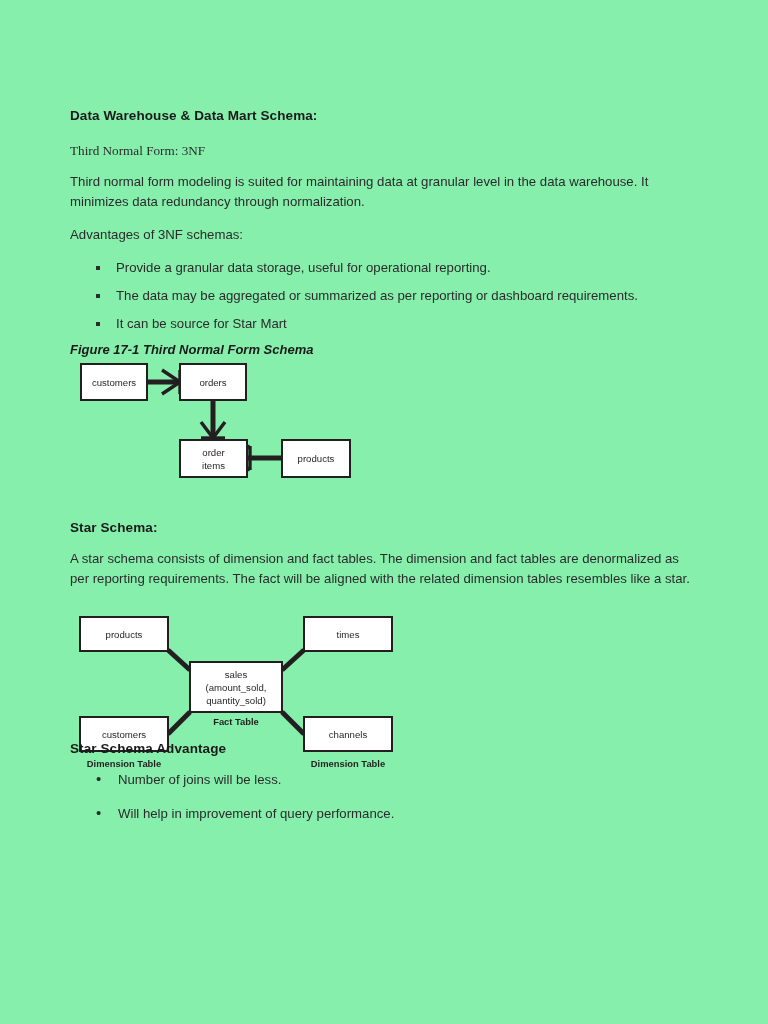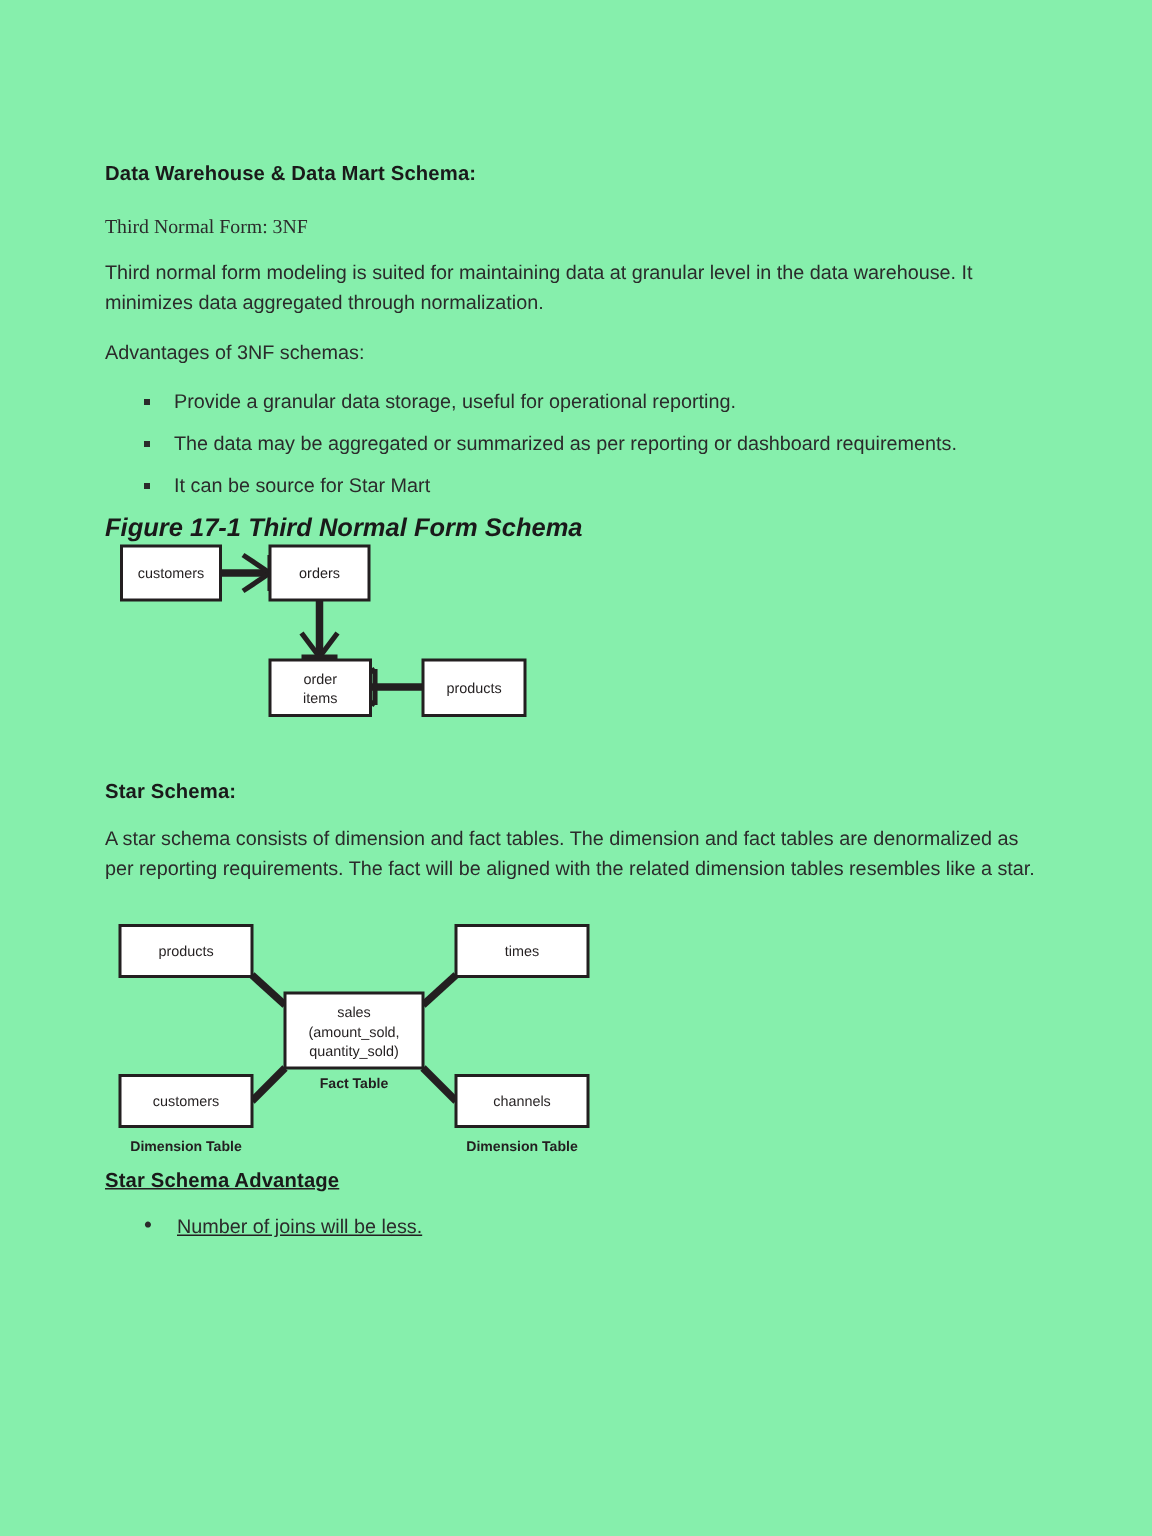--- a/index.html
+++ b/index.html
@@ -49,21 +49,21 @@
     margin: 0 0 13px 0;
     color: #2b2b2b;
   }
 
   p.body-text.lead {
     margin-bottom: 11px;
     font-family: Liberation Serif, serif;
   }
 
   .figure-caption {
-    font-size: 17px;
+    font-size: 13px;
     font-weight: bold;
     font-style: italic;
     margin: 0 0 10px 0;
     color: #1a1a1a;
   }
 
   ul.bullets {
     list-style: none;
     margin: 0 0 6px 0;
     padding: 0;
@@ -140,21 +140,21 @@
 <body>
 
 <div class="page">
 
   <div class="content">
 
     <h2 class="section-title">Data Warehouse &amp; Data Mart Schema:</h2>
 
     <p class="body-text lead">Third Normal Form: 3NF</p>
 
-    <p class="body-text">Third normal form modeling is suited for maintaining data at granular level in the data warehouse. It minimizes data aggregated through normalization.</p>
+    <p class="body-text">Third normal form modeling is suited for maintaining data at granular level in the data warehouse. It minimizes data redundancy through normalization.</p>
 
     <p class="body-text">Advantages of 3NF schemas:</p>
 
     <ul class="bullets square">
       <li>Provide a granular data storage, useful for operational reporting.</li>
       <li>The data may be aggregated or summarized as per reporting or dashboard requirements.</li>
       <li>It can be source for Star Mart</li>
     </ul>
 
     <p class="figure-caption">Figure 17-1 Third Normal Form Schema</p>
@@ -229,20 +229,21 @@
       <text class="dgm-label" x="164" y="66">sales</text>
       <text class="dgm-label" x="164" y="79">(amount_sold,</text>
       <text class="dgm-label" x="164" y="92">quantity_sold)</text>
       <text class="dgm-label-b" x="164" y="113">Fact Table</text>
 
       <text class="dgm-label-b" x="52" y="155">Dimension Table</text>
       <text class="dgm-label-b" x="276" y="155">Dimension Table</text>
     </svg>
   </div>
 
-  <div class="content" style="top:779px;text-decoration:underline;">
+  <div class="content" style="top:741px;">
     <h2 class="section-title tight">Star Schema Advantage</h2>
     <ul class="bullets round">
       <li>Number of joins will be less.</li>
+      <li>Will help in improvement of query performance.</li>
     </ul>
   </div>
 
 </div>
 
 </body></html>

